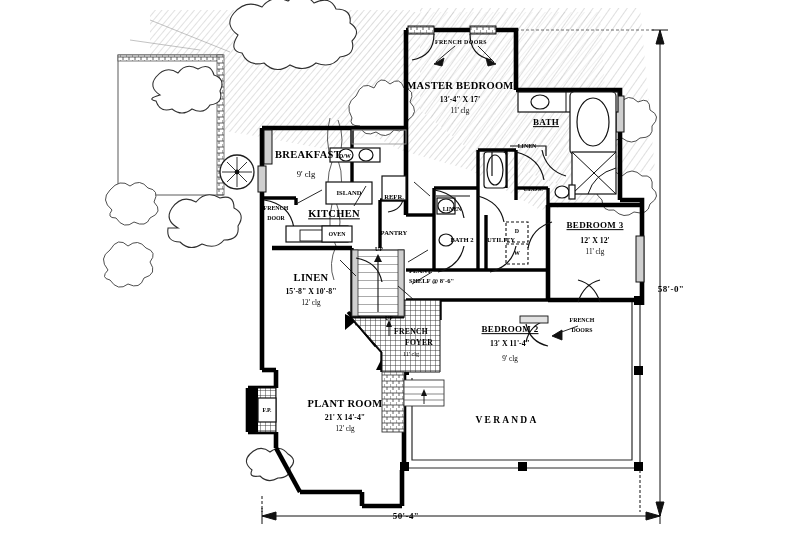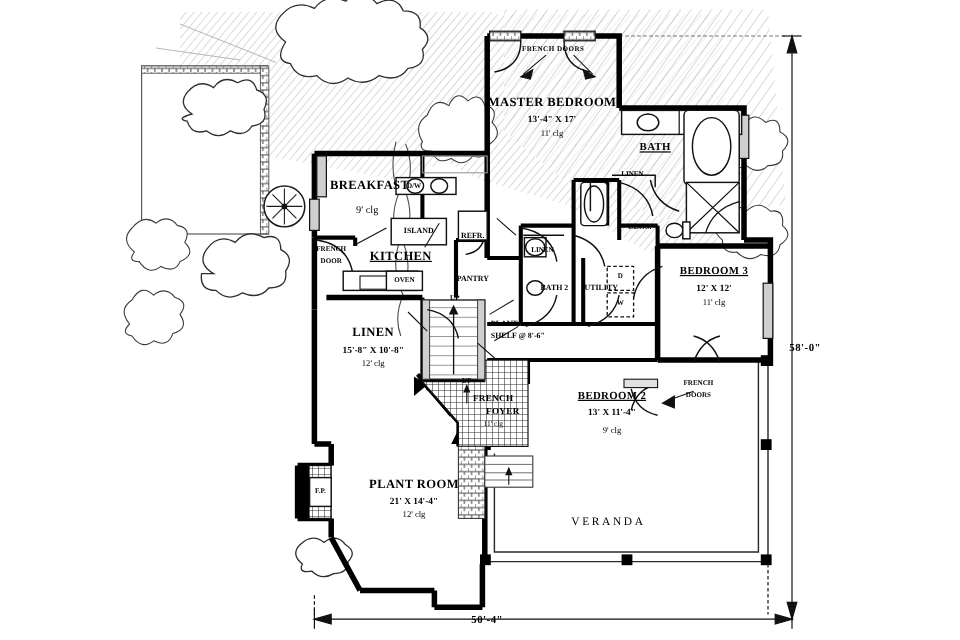--- a/index.html
+++ b/index.html
@@ -11,21 +11,21 @@
        font-family:"Liberation Serif", serif;color:#000;line-height:1.08;}
   .room-name{font-weight:bold;letter-spacing:.3px;}
   .rm12{font-size:10.5px;}
   .rm10{font-size:9px;text-decoration:underline;}
   .rm8{font-size:7.6px;}
   .rm7{font-size:6.6px;}
   .rm6{font-size:5.9px;}
   .dim{font-size:7.8px;font-weight:bold;}
   .clg{font-size:7.2px;font-weight:normal;}
   .tiny-b{font-weight:bold;}
-  .veranda{font-size:9.5px;font-weight:normal;letter-spacing:2.2px;margin-top:16px;}
+  .veranda{font-size:9.5px;font-weight:bold;letter-spacing:2.2px;}
   .dimtext{font-size:9px;font-weight:bold;letter-spacing:.4px;}
   .rot{transform:rotate(-90deg);transform-origin:center center;}
   .ctr{transform:translate(-50%,-50%);text-align:center;}
 </style>
 </head>
 <body>
 
 <div id="plan">
 
   <svg class="layer" viewBox="0 0 800 533">

